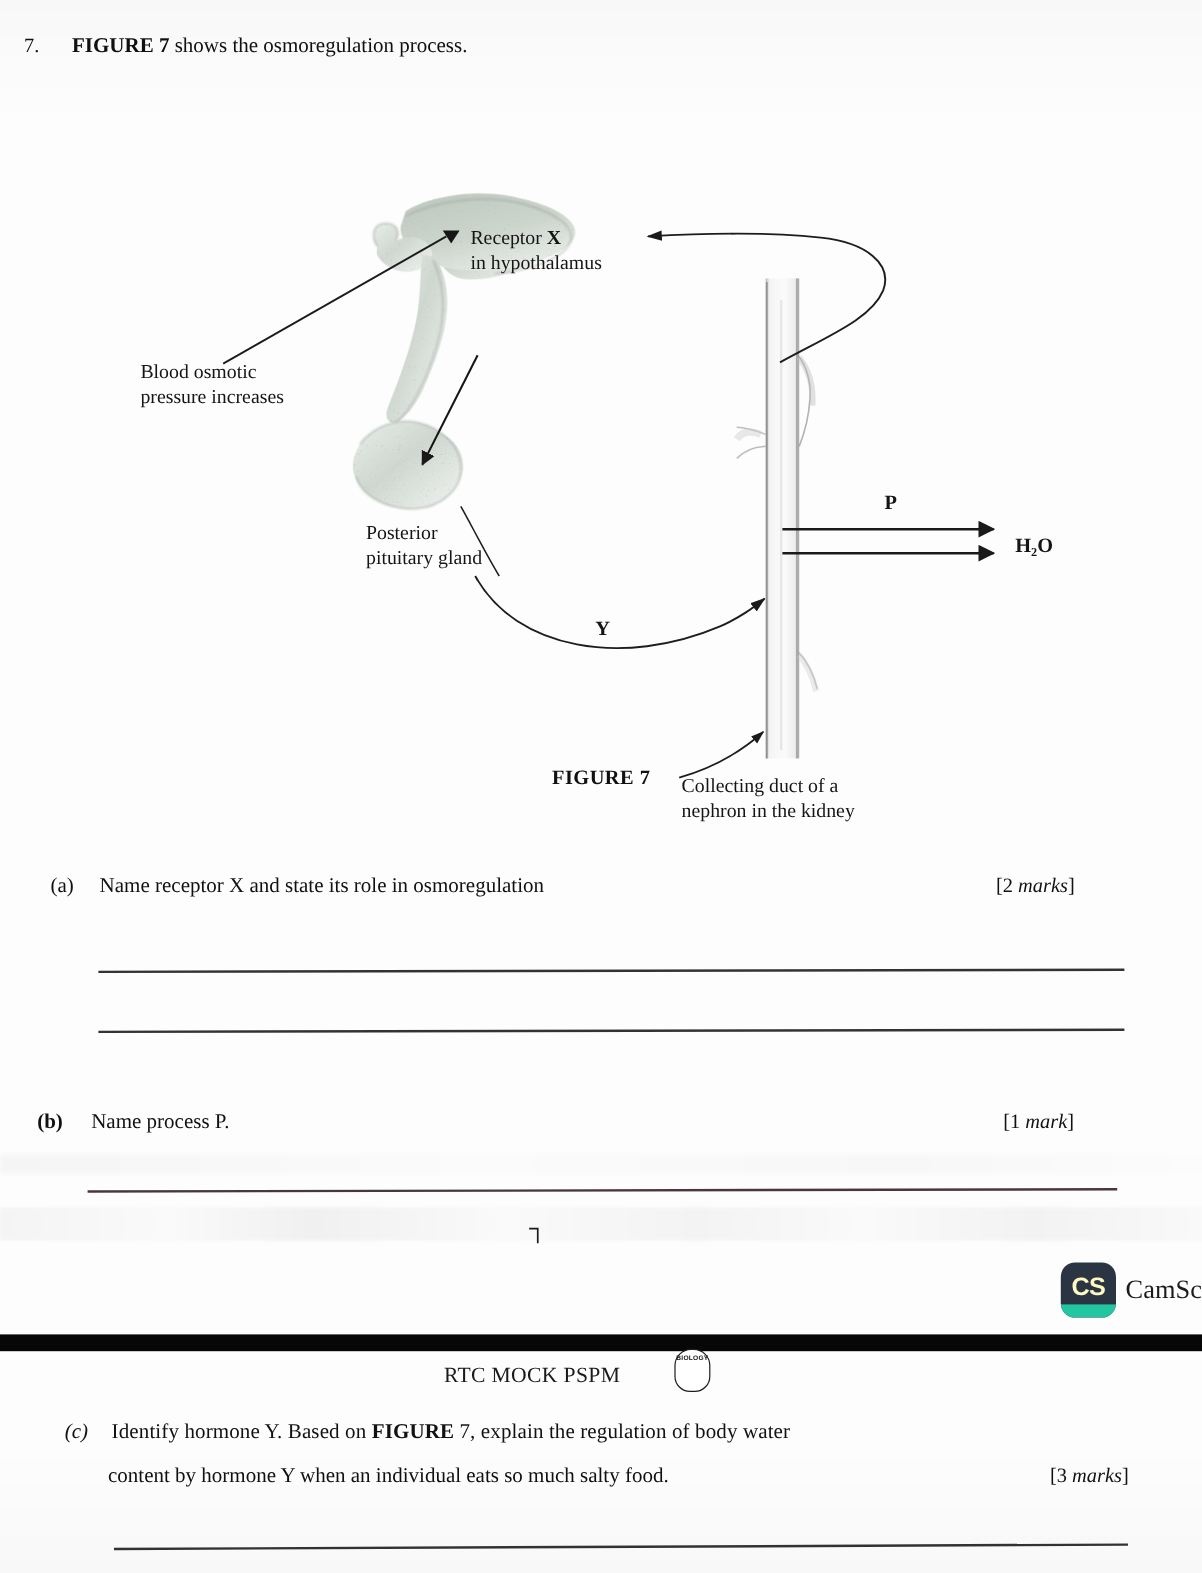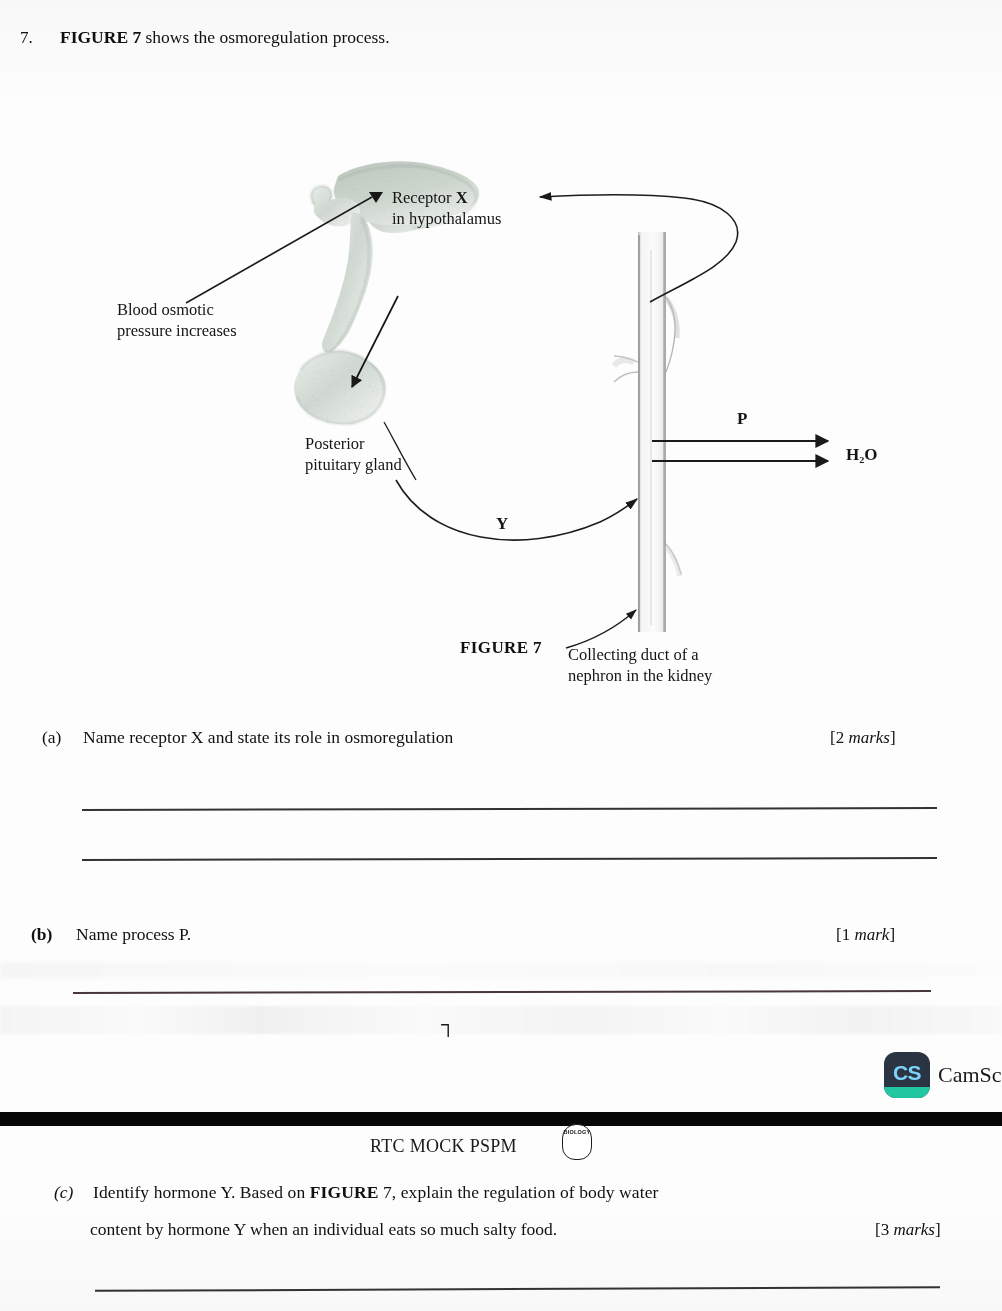--- a/index.html
+++ b/index.html
@@ -205,21 +205,21 @@
   #cs-badge::after {
     content: "";
     position: absolute;
     left: 0; right: 0; bottom: 0;
     height: 11px;
     background: #22c6a0;
   }
   #cs-badge span {
     position: relative;
     z-index: 2;
-    color: #7dd3fc;
+    color: #fef9c3;
     font-family: "Liberation Sans", sans-serif;
     font-weight: 700;
     font-size: 21px;
     letter-spacing: -0.5px;
     margin-bottom: 4px;
   }
   #cs-word {
     font-size: 22px;
     color: #1b1b1b;
     white-space: nowrap;

